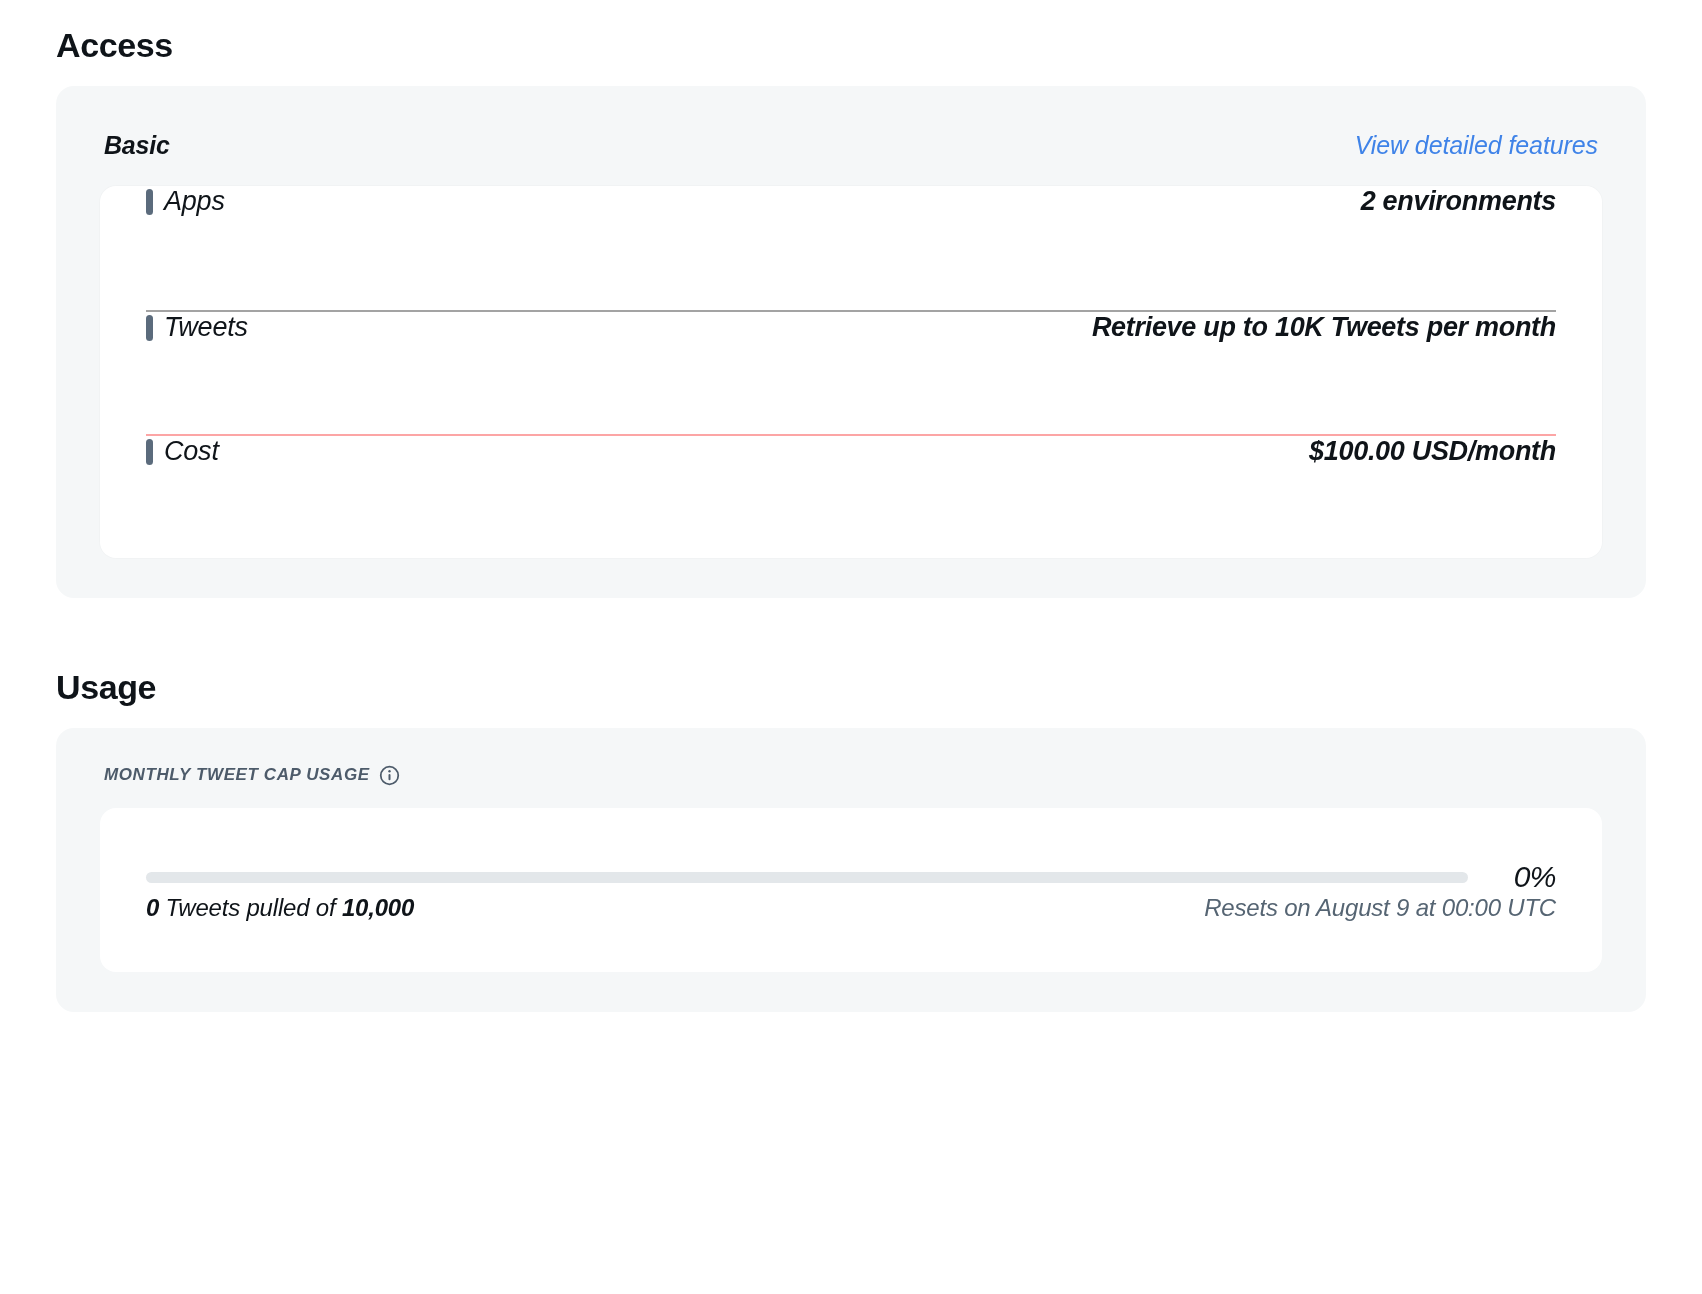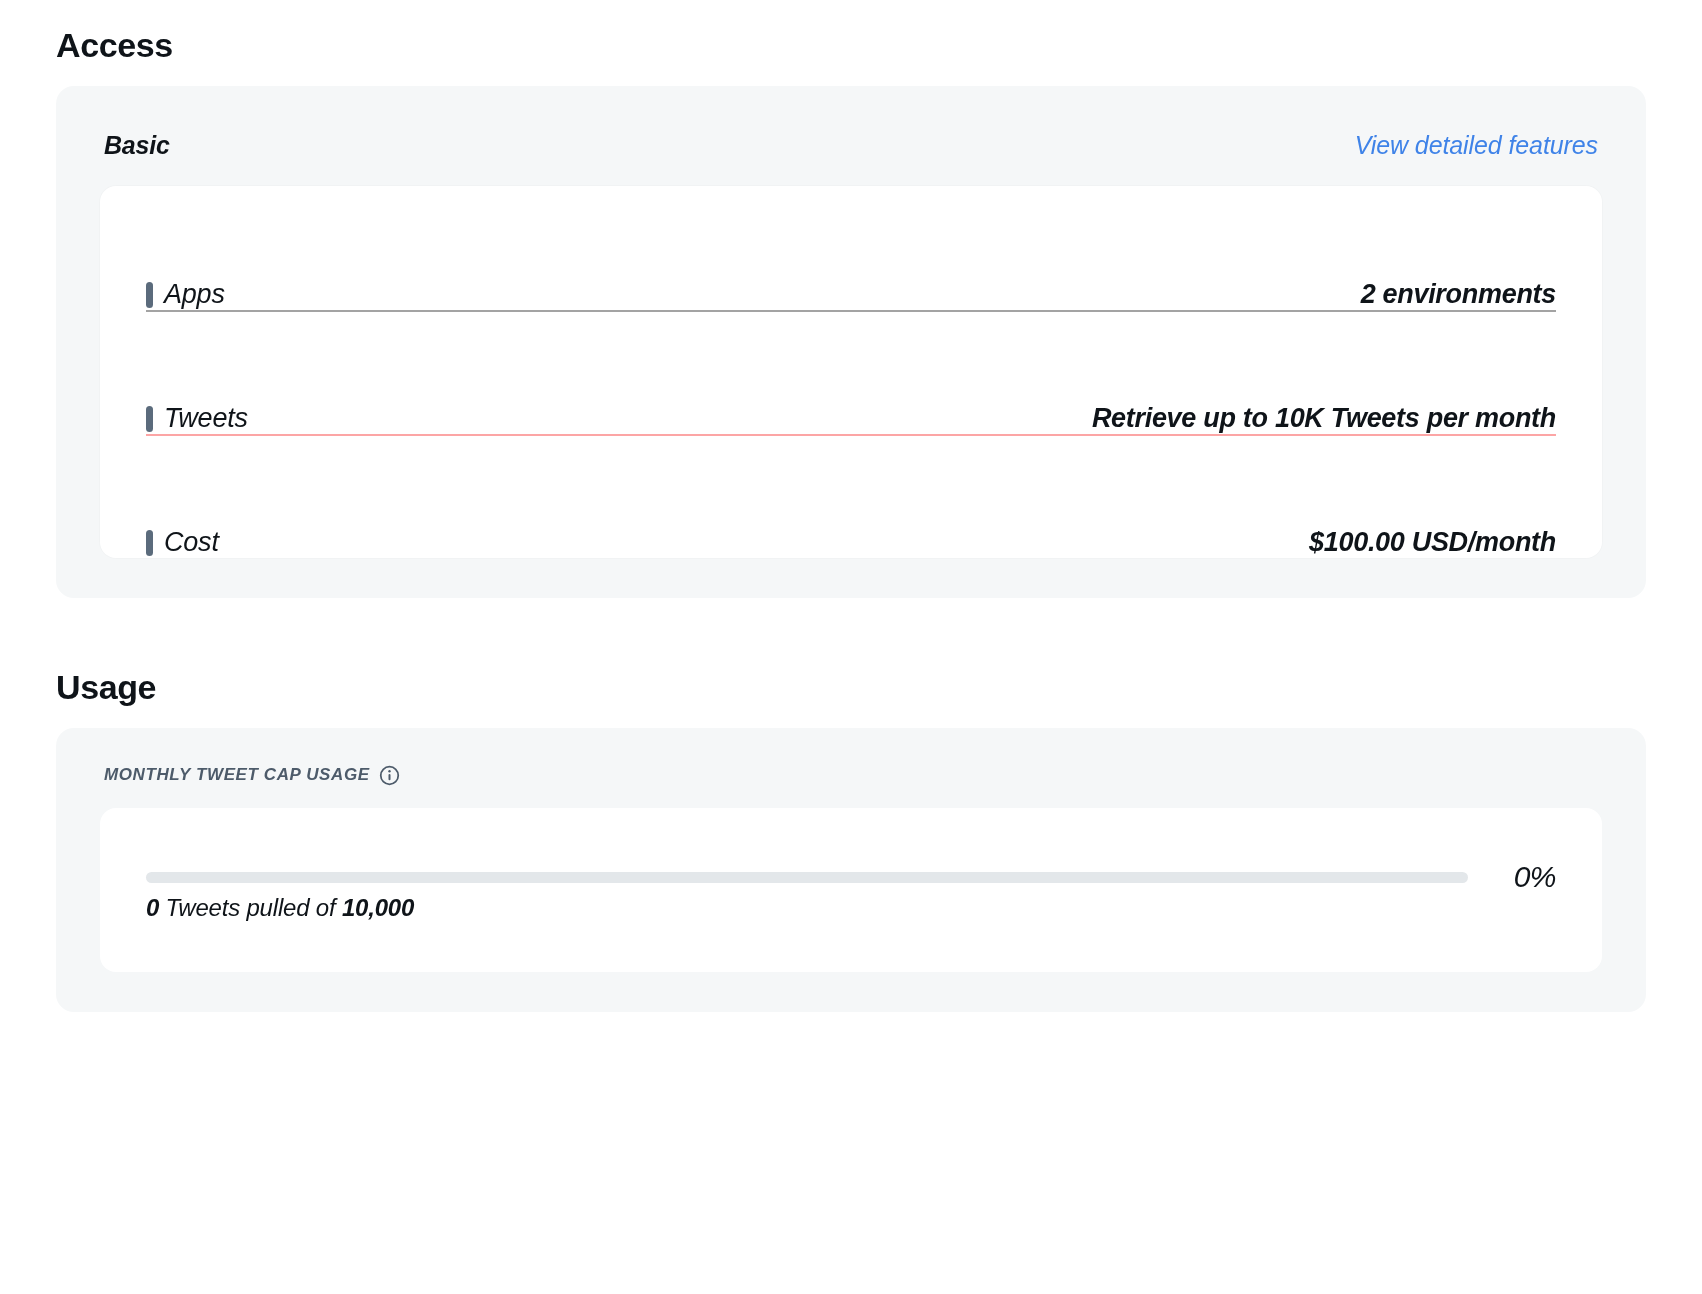--- a/index.html
+++ b/index.html
@@ -70,21 +70,21 @@
   .inner-card {
     background: #ffffff;
     border-radius: 16px;
     margin-top: 18px;
     padding: 0 46px;
     box-shadow: 0 0 0 1px rgba(15,20,25,0.015);
   }
 
   .feature-row {
     display: flex;
-    align-items: flex-end;
+    align-items: flex-start;
     justify-content: space-between;
     height: 124px;
   }
   .feature-row + .feature-row { border-top: 2px solid #a3a3a3; }
   .feature-row:last-child { border-top: 2px solid #fca5a5; }
 
   .feature-label-wrap {
     display: flex;
     align-items: center;
     gap: 11px;
@@ -265,18 +265,19 @@
         <div class="progress-track" style="background: rgb(227, 231, 234);">
           <div class="progress-fill" id="progress-fill" style="width: 0%; background: rgb(29, 155, 240);"></div>
         </div>
         <span class="progress-percent">0%</span>
       </div>
 
       <div class="usage-footer">
         <div class="usage-counts">
           <span class="strong">0</span><span> Tweets pulled of </span><span class="strong">10,000</span>
         </div>
+        <span class="usage-reset">Resets on August 9 at 00:00 UTC</span>
       </div>
 
     </div>
   </section>
 
 </div>
 
 </body></html>

